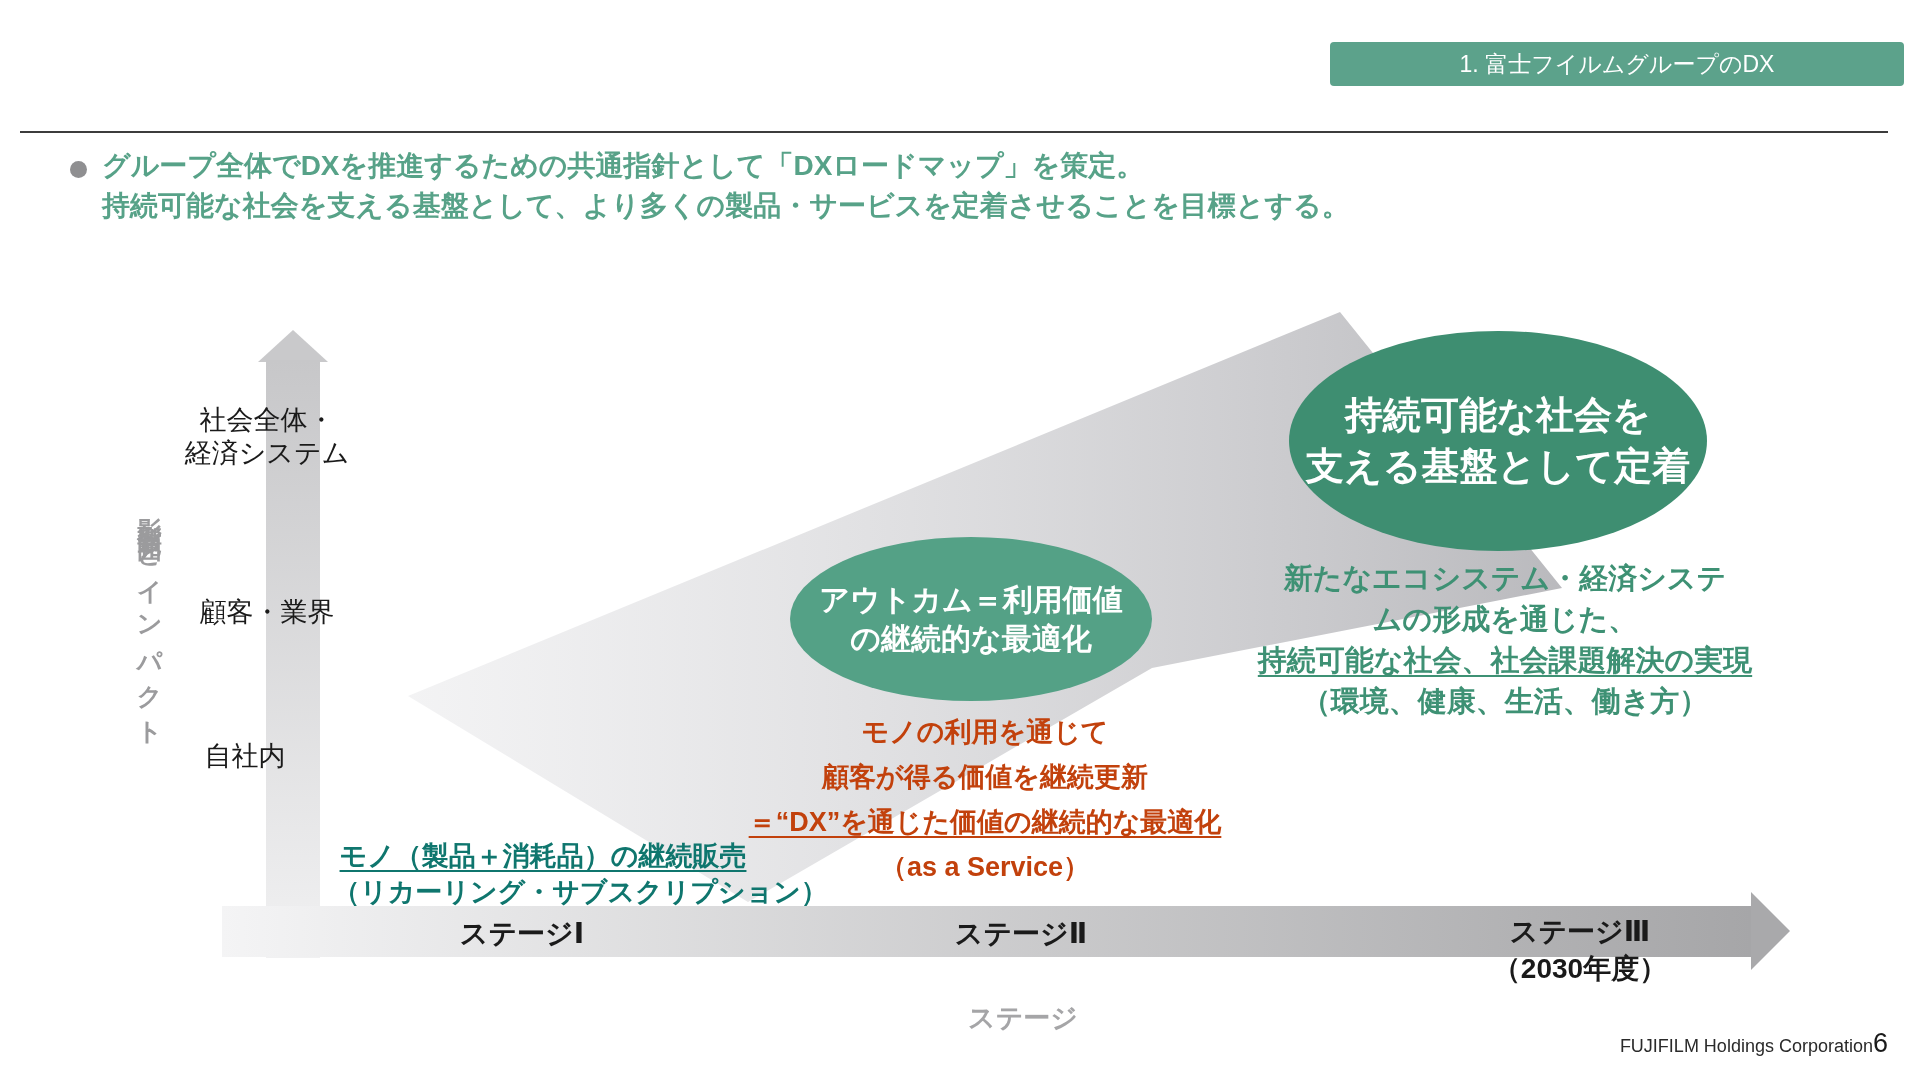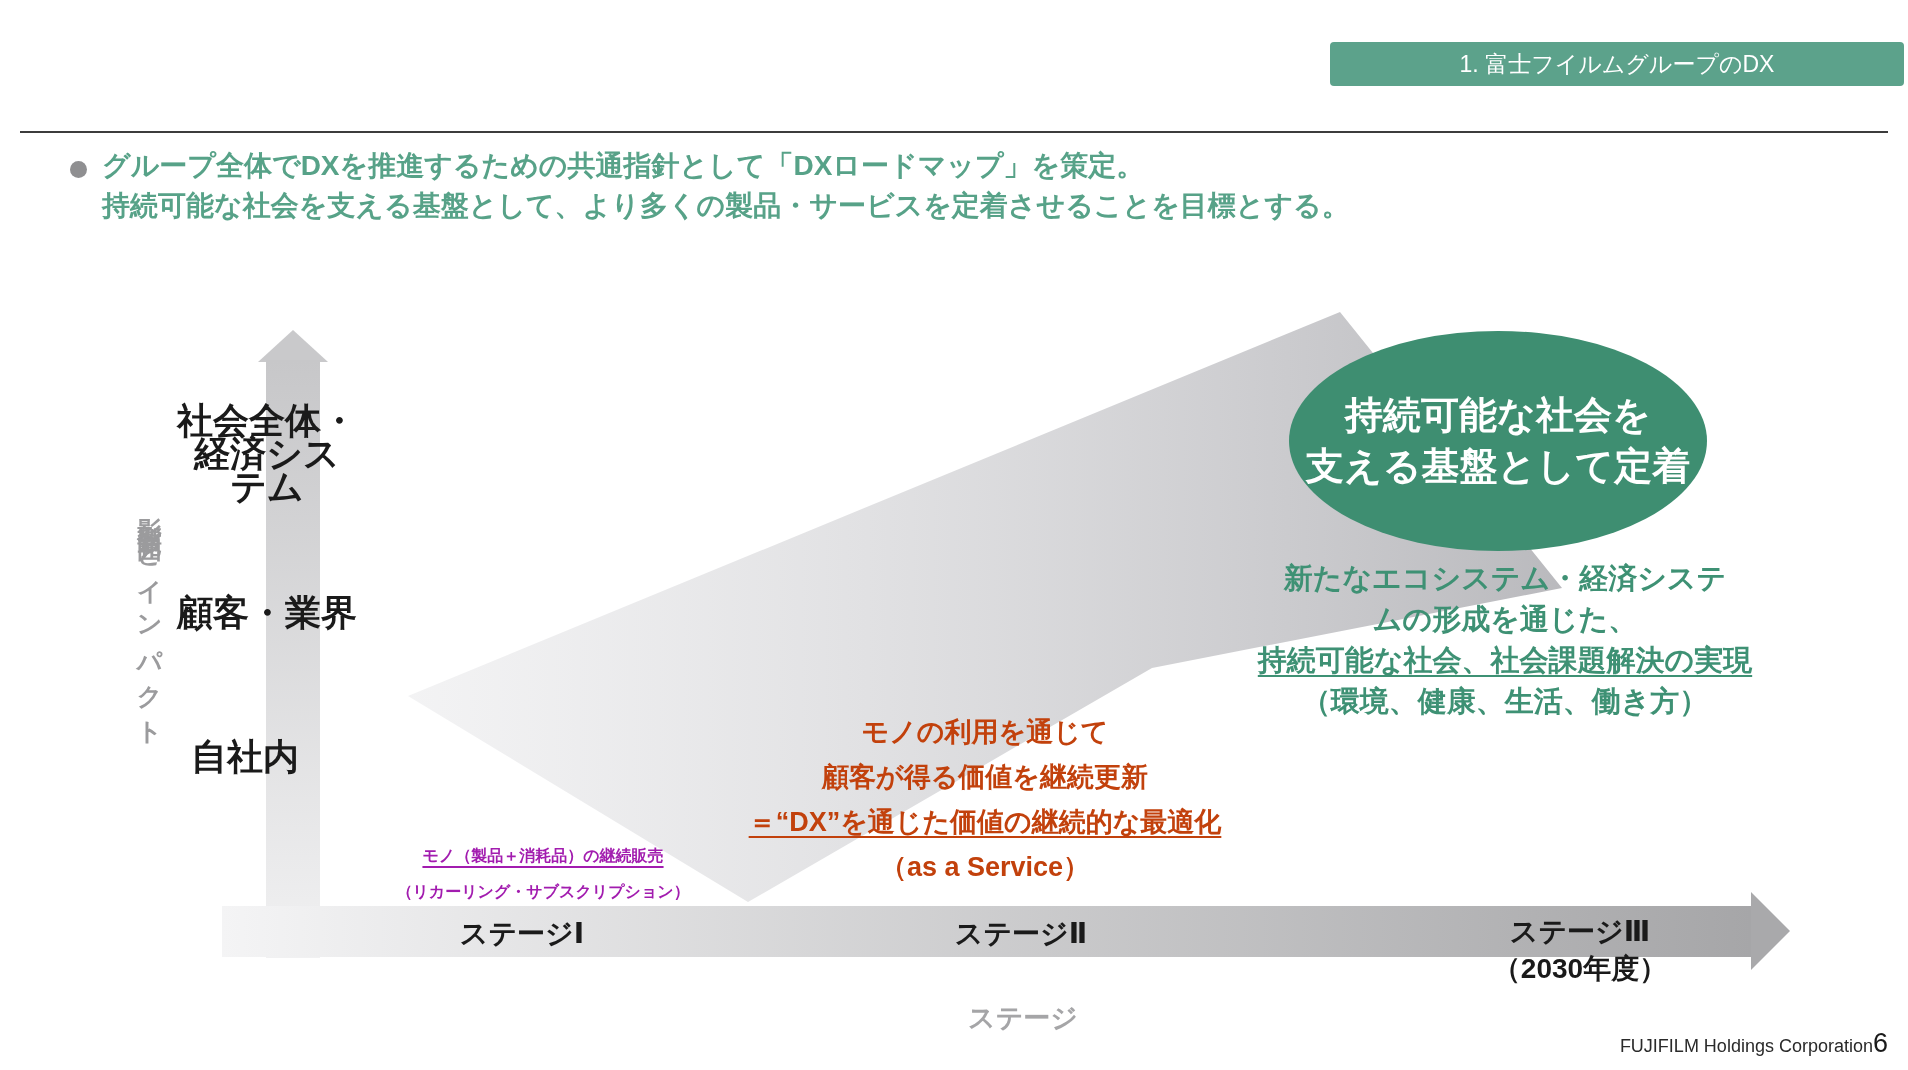--- a/index.html
+++ b/index.html
@@ -13,37 +13,37 @@
     left:1330px;top:12px;width:574px;height:44px;background:#5CA28B;border-radius:4px;
     color:#ffffff;font-size:23px;display:flex;align-items:center;justify-content:center;margin-top:30px;
   }
   .page-title{left:88px;top:60px;font-size:37px;color:#1f1f1f;letter-spacing:1px;}
   .title-rule{left:20px;top:131px;width:1868px;height:2px;background:#3c3c3c;}
   .bullet-dot{left:70px;top:161px;width:17px;height:17px;border-radius:50%;background:#8f8f91;}
   .summary{left:102px;top:146px;font-size:28px;font-weight:bold;color:#57A288;line-height:40px;white-space:nowrap;}
   
   .svg-layer{left:0;top:0;}
   
-  .ylabel{color:#1a1a1a;font-weight:bold;font-size:36px;text-align:center;line-height:33px;width:180px;}
+  .ylabel{color:#1a1a1a;font-weight:normal;font-size:27px;text-align:center;line-height:33px;width:180px;}
   .yl1{left:177px;top:404px;}
   .yl2{left:177px;top:596px;}
   .yl3{left:155px;top:740px;}
   .y-axis-title{
     left:134px;top:498px;height:400px;writing-mode:vertical-rl;text-orientation:upright;
     color:#9b9b9d;font-weight:bold;font-size:25px;letter-spacing:7px;
   }
   
   .bubble{border-radius:50%;color:#ffffff;font-weight:bold;text-align:center;
     display:flex;flex-direction:column;align-items:center;justify-content:center;}
   .bubble1{left:375px;top:681px;width:302px;height:146px;background:#85BAA3;font-size:30px;line-height:38px;}
   .bubble2{left:790px;top:537px;width:362px;height:164px;background:#54A186;font-size:30px;line-height:39px;}
   .bubble3{left:1289px;top:331px;width:418px;height:220px;background:#3E8E71;font-size:38px;line-height:51px;}
   
   .note{font-weight:bold;text-align:center;white-space:nowrap;}
-  .note1{left:333px;top:838px;width:420px;font-size:16px;line-height:36px;color:#a21caf;}
+  .note1{left:333px;top:838px;width:420px;font-size:27px;line-height:36px;color:#0f766e;}
   .note2{left:715px;top:710px;width:540px;font-size:27px;line-height:45px;color:#c2410c;}
   .note3{left:1235px;top:558px;width:540px;font-size:29px;line-height:41px;color:#3E9174;}
   .u{text-decoration:underline;text-decoration-thickness:2px;text-underline-offset:5px;}
   
   .stage-label{font-size:28px;font-weight:bold;color:#1a1a1a;text-align:center;width:260px;white-space:nowrap;}
   .st1{left:392px;top:915px;text-align:center;}
   .st2{left:891px;top:915px;}
   .st3{left:1450px;top:913px;}
   .st3sub{left:1450px;top:950px;}
   .x-axis-caption{left:903px;top:1000px;width:240px;text-align:center;font-size:27px;font-weight:bold;color:#a5a5a7;font-family:Liberation Serif, serif;}
@@ -94,20 +94,24 @@
   </svg>
 
   <div class="abs ylabel yl1">
     <div>社会全体・</div>
     <div>経済システム</div>
   </div>
   <div class="abs ylabel yl2">顧客・業界</div>
   <div class="abs ylabel yl3">自社内</div>
   <div class="abs y-axis-title">影響範囲とインパクト</div>
 
+  <div class="abs bubble bubble2">
+    <div>アウトカム＝利用価値</div>
+    <div>の継続的な最適化</div>
+  </div>
   <div class="abs bubble bubble3">
     <div>持続可能な社会を</div>
     <div>支える基盤として定着</div>
   </div>
 
   <div class="abs note note1">
     <div class="u">モノ（製品＋消耗品）の継続販売</div>
     <div>（リカーリング・サブスクリプション）</div>
   </div>
   <div class="abs note note2">

